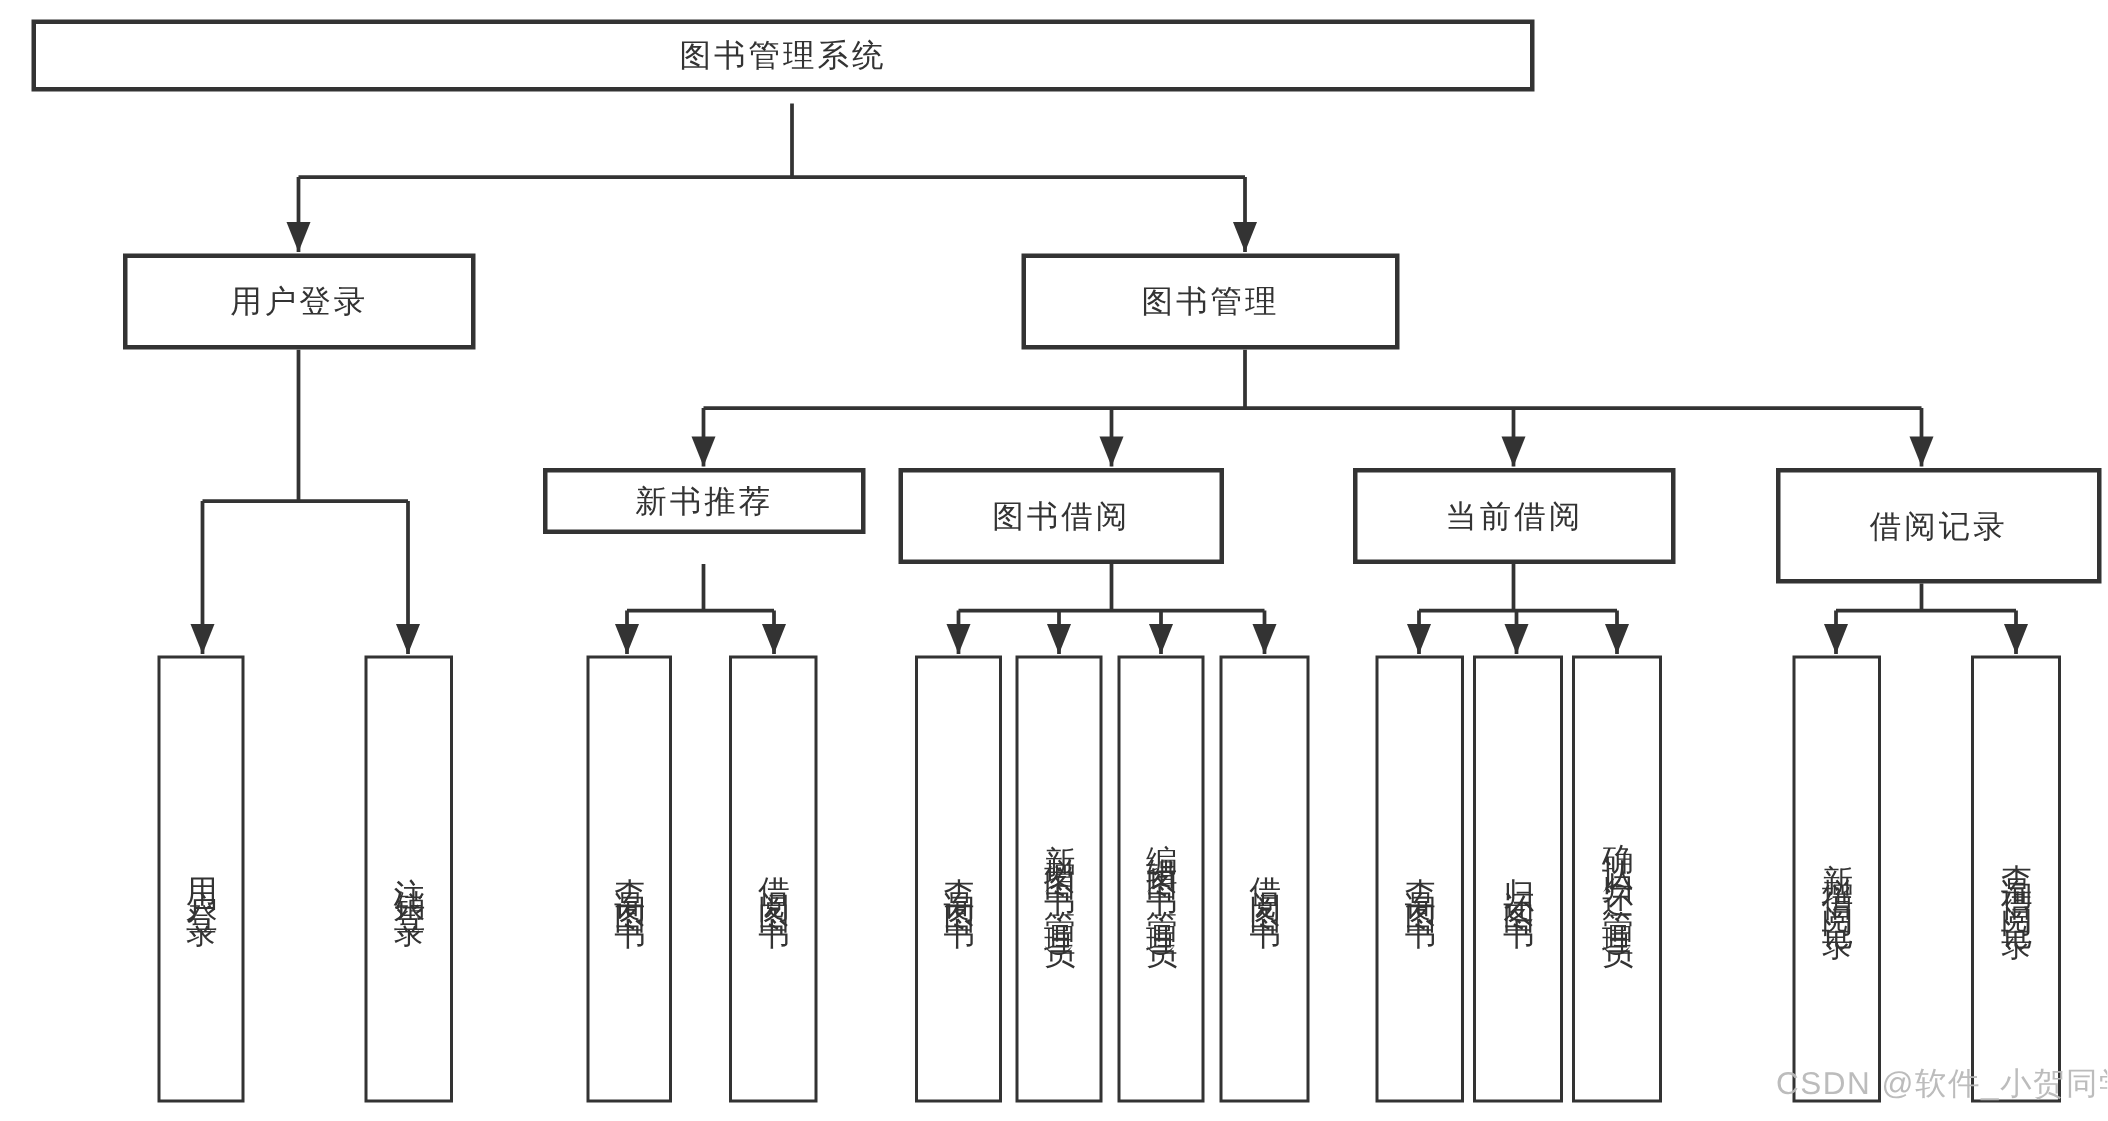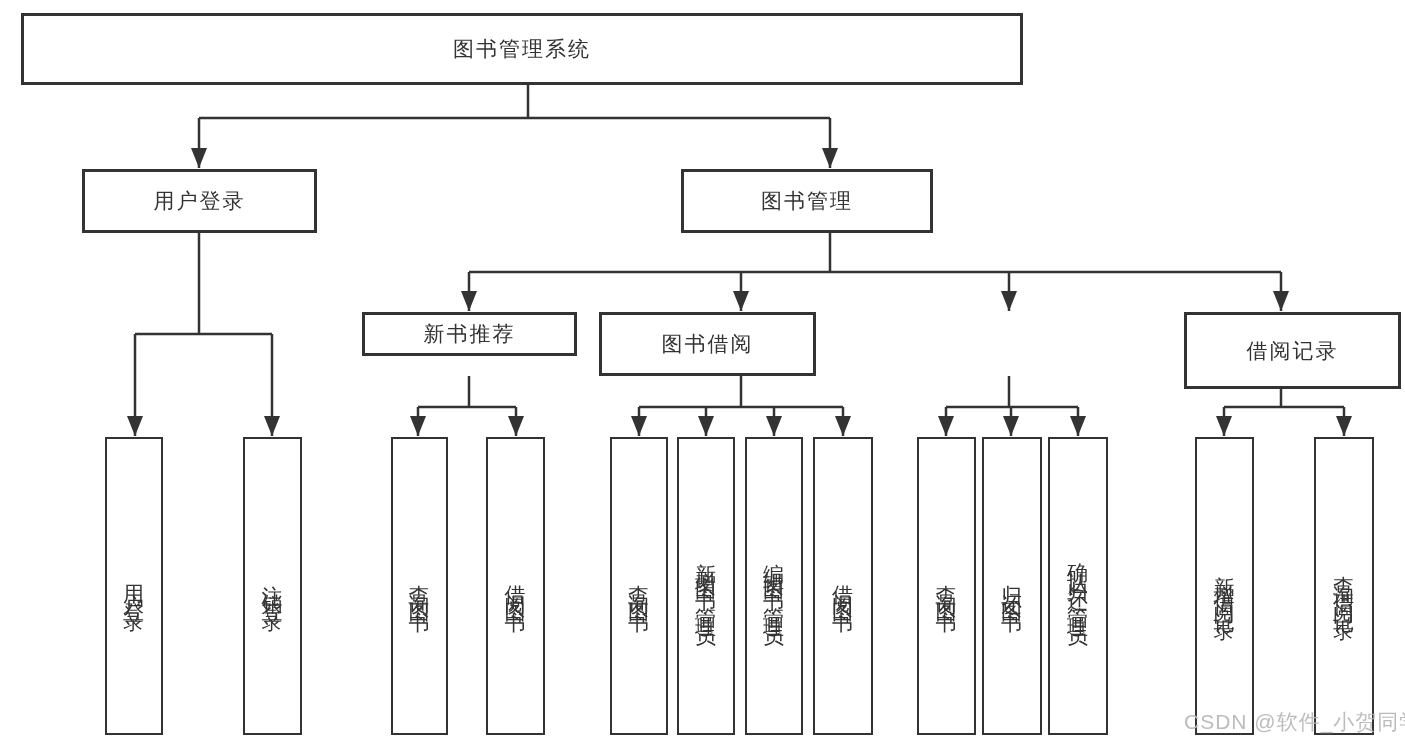--- a/index.html
+++ b/index.html
@@ -72,36 +72,39 @@
       <path d="M1011,407 V436" marker-end="url(#ah)"></path>
       <path d="M1078,407 V436" marker-end="url(#ah)"></path>
 
       <path d="M1281,376 V407"></path>
       <path d="M1224,407 H1344"></path>
       <path d="M1224,407 V436" marker-end="url(#ah)"></path>
       <path d="M1344,407 V436" marker-end="url(#ah)"></path>
     </g>
   </svg>
 
-  <div class="box" style="left:21px;top:13px;width:1002px;height:72px">
+  <div class="box" style="left:21px;top:13px;width:1002px;height:48px">
     <span class="lbl">图书管理系统</span>
   </div>
 
   <div class="box" style="left:82px;top:169px;width:235px;height:64px">
     <span class="lbl">用户登录</span>
   </div>
   <div class="box" style="left:681px;top:169px;width:252px;height:64px">
     <span class="lbl">图书管理</span>
   </div>
 
   <div class="box" style="left:362px;top:312px;width:215px;height:44px">
     <span class="lbl">新书推荐</span>
   </div>
   <div class="box" style="left:599px;top:312px;width:217px;height:64px">
     <span class="lbl">图书借阅</span>
+  </div>
+  <div class="box" style="left:902px;top:312px;width:215px;height:64px">
+    <span class="lbl">当前借阅</span>
   </div>
   <div class="box" style="left:1184px;top:312px;width:217px;height:77px">
     <span class="lbl">借阅记录</span>
   </div>
 
   <div class="box leaf" style="left:105px;top:437px;width:58px;height:298px">
     <span class="lbl">用户登录</span>
   </div>
   <div class="box leaf" style="left:243px;top:437px;width:59px;height:298px">
     <span class="lbl">注销登录</span>

